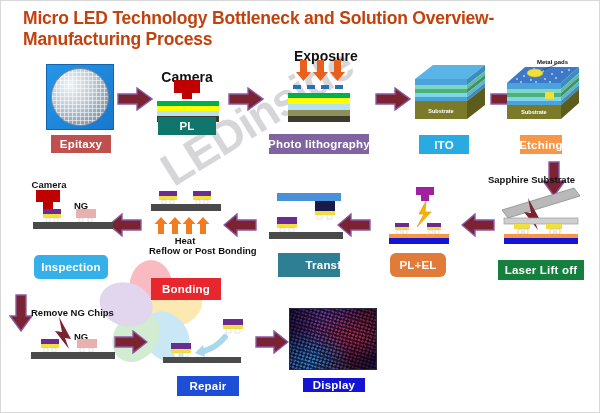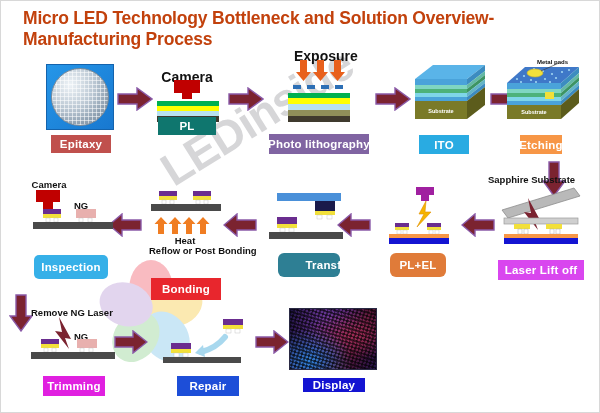--- a/index.html
+++ b/index.html
@@ -217,21 +217,21 @@
     <rect x="16" y="34" width="74" height="6" fill="#cfcfcf" stroke="#9a9a9a" stroke-width="0.7"></rect>
     <rect x="26" y="40" width="16" height="5" fill="#f2e03a"></rect>
     <rect x="58" y="40" width="16" height="5" fill="#f2e03a"></rect>
     <rect x="30" y="45" width="4" height="5" fill="#ffffff" stroke="#aaa" stroke-width="0.5"></rect>
     <rect x="36" y="45" width="4" height="5" fill="#ffffff" stroke="#aaa" stroke-width="0.5"></rect>
     <rect x="62" y="45" width="4" height="5" fill="#ffffff" stroke="#aaa" stroke-width="0.5"></rect>
     <rect x="68" y="45" width="4" height="5" fill="#ffffff" stroke="#aaa" stroke-width="0.5"></rect>
     <rect x="16" y="50" width="74" height="4" fill="#f79646"></rect>
     <rect x="16" y="54" width="74" height="6" fill="#1414d2"></rect>
   </svg>
-  <div class="badge" style="left:497px;top:259px;width:86px;height:20px;background:#d946ef;">Laser  Lift off</div>
+  <div class="badge" style="left:497px;top:259px;width:86px;height:20px;background:#15803d;">Laser  Lift off</div>
 
   <svg class="arw" style="left:460px;top:212px;" width="34" height="24" viewBox="0 0 34 24">
     <path d="M33,7 L14,7 L14,1 L1,12 L14,23 L14,17 L33,17 Z" fill="#7b2330" stroke="#8a5aa8" stroke-width="1.4"></path>
   </svg>
 
   <svg class="blk" style="left:382px;top:186px;" width="84" height="58" viewBox="0 0 84 58">
     <rect x="33" y="0" width="18" height="8" fill="#a020a0"></rect>
     <rect x="38" y="8" width="8" height="6" fill="#a020a0"></rect>
     <path d="M43,14 L36,27 L41,27 L34,40 L48,25 L42,25 Z" fill="#f5b400" stroke="#e09000" stroke-width="0.6"></path>
     <rect x="12" y="36" width="14" height="4" fill="#6a2d8f"></rect>
@@ -256,21 +256,21 @@
     <rect x="52" y="14" width="20" height="10" fill="#1a1a4a"></rect>
     <rect x="52" y="24" width="20" height="4" fill="#f2e03a"></rect>
     <rect x="54" y="28" width="5" height="4" fill="#ffffff" stroke="#bbb" stroke-width="0.4"></rect>
     <rect x="64" y="28" width="5" height="4" fill="#ffffff" stroke="#bbb" stroke-width="0.4"></rect>
     <rect x="14" y="30" width="20" height="7" fill="#6a2d8f"></rect>
     <rect x="14" y="37" width="20" height="4" fill="#f2e03a"></rect>
     <rect x="17" y="41" width="5" height="4" fill="#ffffff" stroke="#bbb" stroke-width="0.4"></rect>
     <rect x="26" y="41" width="5" height="4" fill="#ffffff" stroke="#bbb" stroke-width="0.4"></rect>
     <rect x="6" y="45" width="74" height="7" fill="#4a4a4a"></rect>
   </svg>
-  <div class="badge" style="left:277px;top:252px;width:62px;height:24px;background:#2e7f94;border-radius:6px;padding-left:40px;">Transfer</div>
+  <div class="badge" style="left:277px;top:252px;width:62px;height:24px;background:#2e7f94;border-radius:0;padding-left:40px;">Transfer</div>
 
   <svg class="arw" style="left:222px;top:212px;" width="34" height="24" viewBox="0 0 34 24">
     <path d="M33,7 L14,7 L14,1 L1,12 L14,23 L14,17 L33,17 Z" fill="#7b2330" stroke="#8a5aa8" stroke-width="1.4"></path>
   </svg>
 
   <svg class="blk" style="left:146px;top:190px;" width="78" height="34" viewBox="0 0 78 34">
     <rect x="12" y="0" width="18" height="5" fill="#6a2d8f"></rect>
     <rect x="12" y="5" width="18" height="4" fill="#f2e03a"></rect>
     <rect x="15" y="9" width="4" height="4" fill="#ffffff" stroke="#bbb" stroke-width="0.4"></rect>
     <rect x="23" y="9" width="4" height="4" fill="#ffffff" stroke="#bbb" stroke-width="0.4"></rect>
@@ -309,34 +309,33 @@
     <rect x="48" y="9" width="4" height="4" fill="#ffffff" stroke="#bbb" stroke-width="0.4"></rect>
     <rect x="57" y="9" width="4" height="4" fill="#ffffff" stroke="#bbb" stroke-width="0.4"></rect>
     <rect x="2" y="13" width="80" height="7" fill="#4a4a4a"></rect>
   </svg>
   <div class="badge" style="left:33px;top:254px;width:74px;height:24px;background:#36b0e8;border-radius:5px;">Inspection</div>
 
   <svg class="arw" style="left:8px;top:293px;" width="24" height="38" viewBox="0 0 24 38">
     <path d="M7,1 L17,1 L17,22 L23,22 L12,37 L1,22 L7,22 Z" fill="#7b2330" stroke="#8a5aa8" stroke-width="1.4"></path>
   </svg>
 
-  <div class="lbl big" style="left:30px;top:306px;">Remove NG Laser</div>
+  <div class="lbl big" style="left:30px;top:306px;">Remove NG Chips</div>
   <div class="lbl big" style="left:70px;top:330px;width:20px;">NG</div>
   <svg class="blk" style="left:28px;top:316px;" width="90" height="44" viewBox="0 0 90 44">
     <path d="M30,0 L42,22 L36,21 L40,32 L26,14 L33,15 Z" fill="#7b2330"></path>
     <rect x="12" y="22" width="18" height="5" fill="#6a2d8f"></rect>
     <rect x="12" y="27" width="18" height="4" fill="#f2e03a"></rect>
     <rect x="15" y="31" width="4" height="4" fill="#ffffff" stroke="#bbb" stroke-width="0.4"></rect>
     <rect x="23" y="31" width="4" height="4" fill="#ffffff" stroke="#bbb" stroke-width="0.4"></rect>
     <rect x="48" y="22" width="20" height="9" fill="#e8b0ae"></rect>
     <rect x="51" y="31" width="4" height="4" fill="#ffffff" stroke="#bbb" stroke-width="0.4"></rect>
     <rect x="60" y="31" width="4" height="4" fill="#ffffff" stroke="#bbb" stroke-width="0.4"></rect>
     <rect x="2" y="35" width="84" height="7" fill="#4a4a4a"></rect>
   </svg>
-  <div class="badge" style="left:42px;top:375px;width:62px;height:20px;background:#e020e0;">Trimming</div>
 
   <svg class="arw" style="left:113px;top:329px;" width="34" height="24" viewBox="0 0 34 24">
     <path d="M1,7 L19,7 L19,1 L33,12 L19,23 L19,17 L1,17 Z" fill="#7b2330" stroke="#8a5aa8" stroke-width="1.4"></path>
   </svg>
 
   <svg class="blk" style="left:160px;top:316px;" width="96" height="46" viewBox="0 0 96 46">
     <rect x="62" y="2" width="20" height="6" fill="#6a2d8f"></rect>
     <rect x="62" y="8" width="20" height="4" fill="#f2e03a"></rect>
     <rect x="65" y="12" width="5" height="4" fill="#ffffff" stroke="#bbb" stroke-width="0.4"></rect>
     <rect x="74" y="12" width="5" height="4" fill="#ffffff" stroke="#bbb" stroke-width="0.4"></rect>

